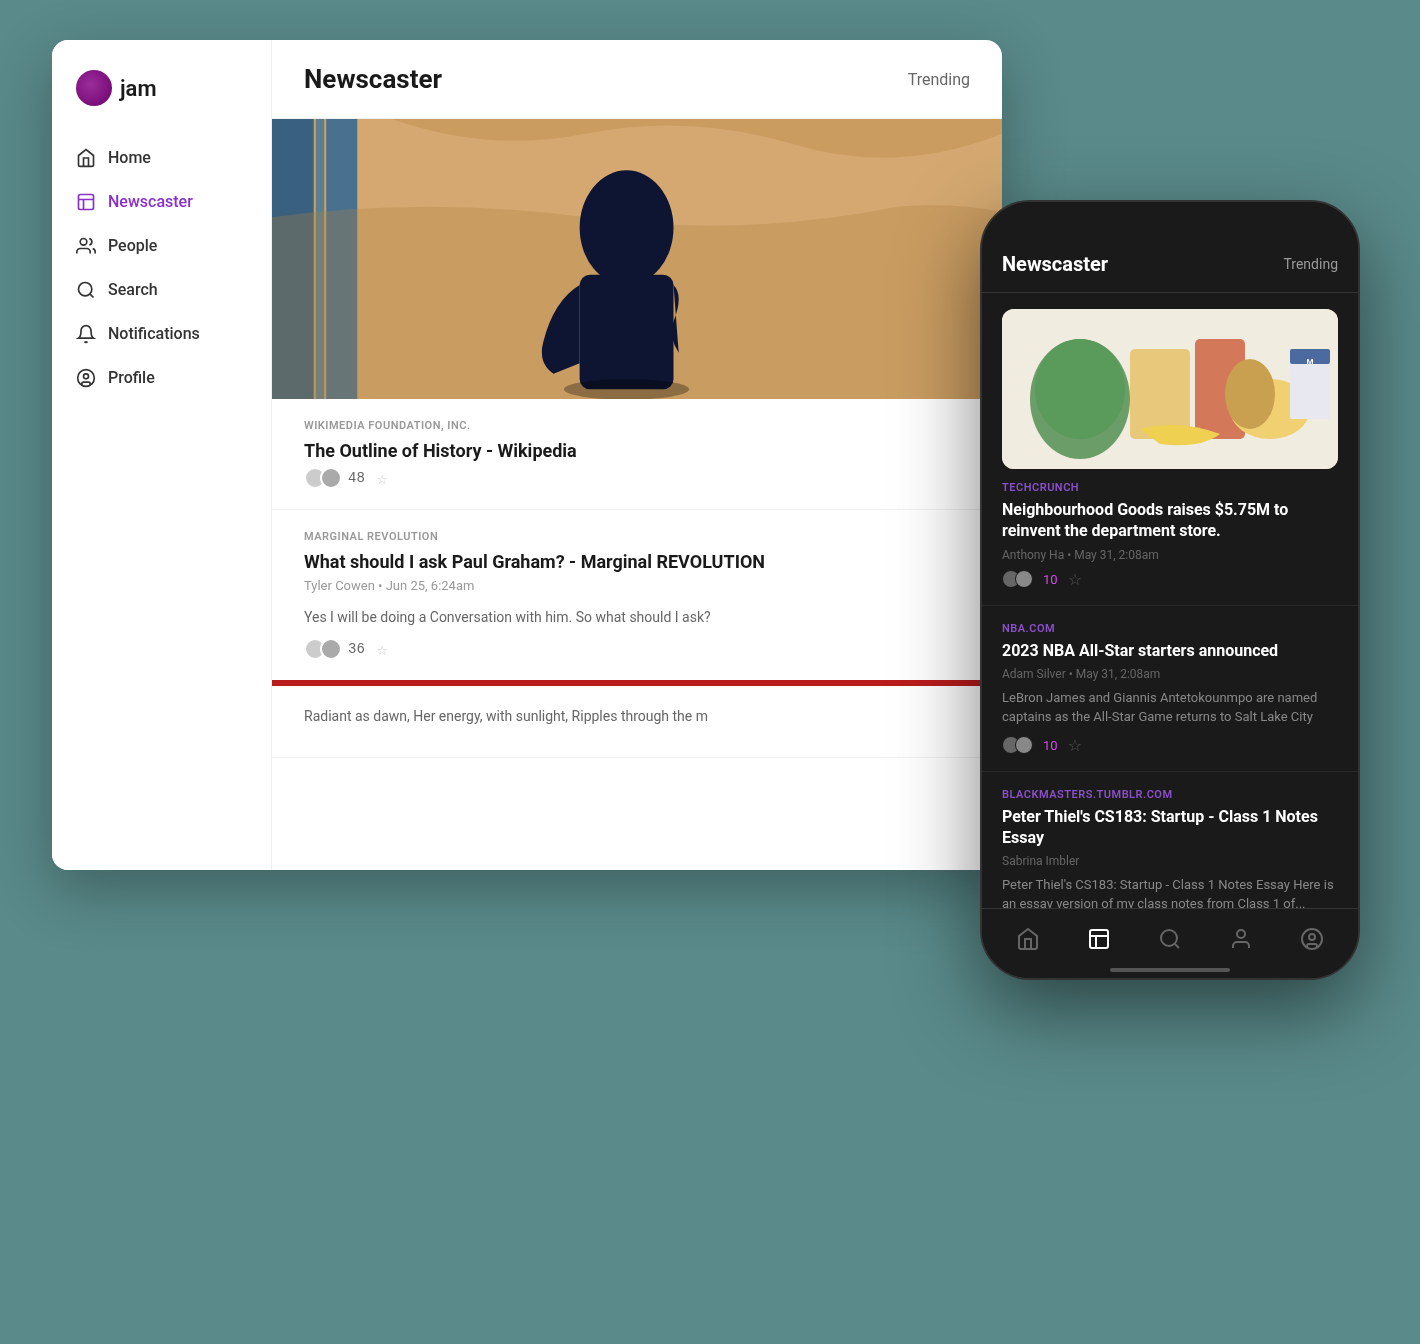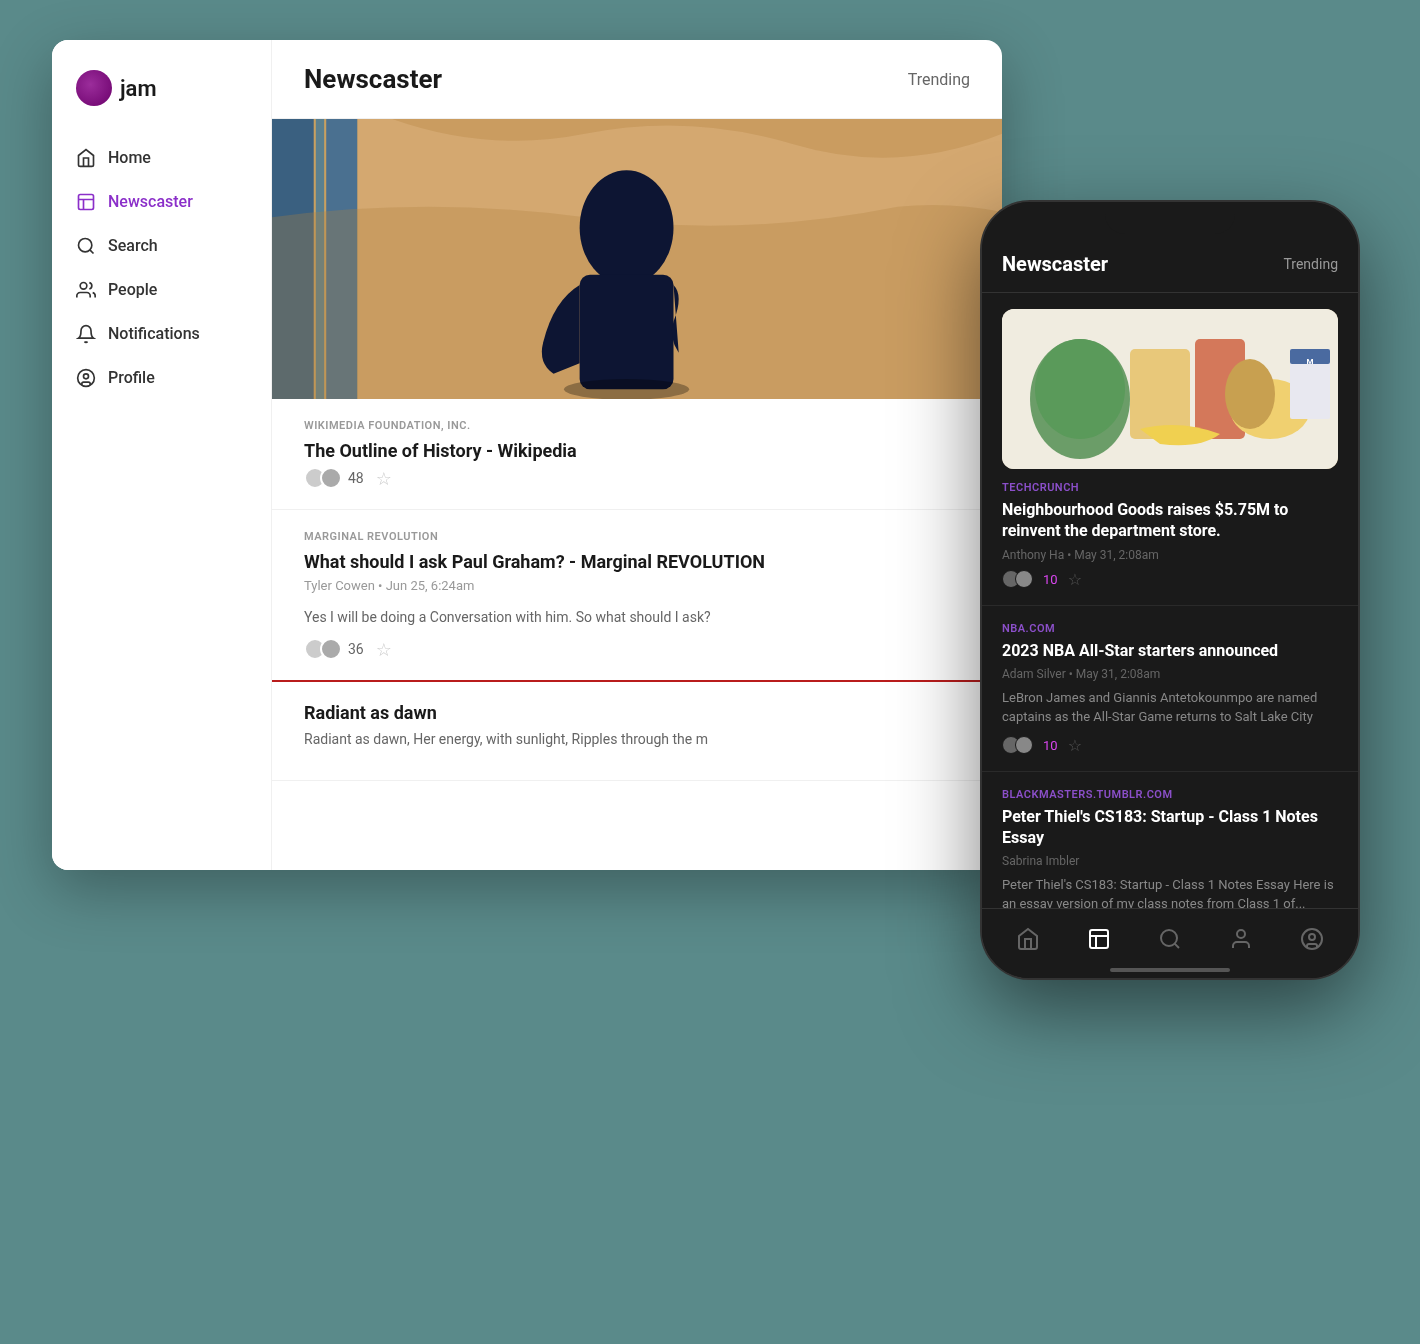--- a/index.html
+++ b/index.html
@@ -165,20 +165,21 @@
     .feed-meta {
       font-size: 13px;
       color: #999;
       margin-bottom: 14px;
     }
 
     .feed-actions {
       display: flex;
       align-items: center;
       gap: 12px;
+      font-family: Liberation Mono, monospace;
     }
 
     .reaction-group {
       display: flex;
       align-items: center;
       gap: 6px;
     }
 
     .reaction-avatars {
       display: flex;
@@ -204,21 +205,21 @@
     }
 
     .bookmark-icon {
       font-size: 18px;
       color: #ccc;
       cursor: pointer;
     }
 
     .feed-item-text {
       padding: 20px 32px;
-      border-bottom: 2px solid #b91c1c;
+      border-bottom: 6px solid #b91c1c;
     }
 
     .feed-excerpt {
       font-size: 14px;
       color: #666;
       margin-bottom: 10px;
       line-height: 1.5;
     }
 
     .feed-item-simple {
@@ -448,37 +449,37 @@
           <line x1="3" y1="9" x2="21" y2="9"></line>
           <line x1="9" y1="21" x2="9" y2="9"></line>
         </svg>
       </div>
       <span style="color:#8B2FC9;">Newscaster</span>
     </div>
 
     <div class="nav-item">
       <div class="nav-icon">
         <svg class="icon-svg" viewBox="0 0 24 24" fill="none" stroke="currentColor" stroke-width="2">
-          <circle cx="11" cy="11" r="8"></circle>
-          <line x1="21" y1="21" x2="16.65" y2="16.65"></line>
-        </svg>
-      </div>
-      <span>Search</span>
-    </div>
-
-    <div class="nav-item">
-      <div class="nav-icon">
-        <svg class="icon-svg" viewBox="0 0 24 24" fill="none" stroke="currentColor" stroke-width="2">
           <path d="M17 21v-2a4 4 0 00-4-4H5a4 4 0 00-4 4v2"></path>
           <circle cx="9" cy="7" r="4"></circle>
           <path d="M23 21v-2a4 4 0 00-3-3.87"></path>
           <path d="M16 3.13a4 4 0 010 7.75"></path>
         </svg>
       </div>
       <span>People</span>
+    </div>
+
+    <div class="nav-item">
+      <div class="nav-icon">
+        <svg class="icon-svg" viewBox="0 0 24 24" fill="none" stroke="currentColor" stroke-width="2">
+          <circle cx="11" cy="11" r="8"></circle>
+          <line x1="21" y1="21" x2="16.65" y2="16.65"></line>
+        </svg>
+      </div>
+      <span>Search</span>
     </div>
 
     <div class="nav-item">
       <div class="nav-icon">
         <svg class="icon-svg" viewBox="0 0 24 24" fill="none" stroke="currentColor" stroke-width="2">
           <path d="M18 8A6 6 0 006 8c0 7-3 9-3 9h18s-3-2-3-9"></path>
           <path d="M13.73 21a2 2 0 01-3.46 0"></path>
         </svg>
       </div>
       <span>Notifications</span>
@@ -557,21 +558,20 @@
               <div class="reaction-avatar" style="background:#ccc;"></div>
               <div class="reaction-avatar" style="background:#aaa;"></div>
             </div>
             <span class="reaction-count">36</span>
           </div>
           <span class="bookmark-icon">☆</span>
         </div>
       </div>
 
       <div class="feed-item-simple">
-        <div class="feed-title">Radiant as dawn</div>
         <div class="feed-excerpt">Radiant as dawn, Her energy, with sunlight, Ripples through the m</div>
       </div>
     </div>
   </div>
 </div>
 
 <div class="phone-mockup">
   <div class="phone-notch"></div>
   <div class="phone-screen">
 

